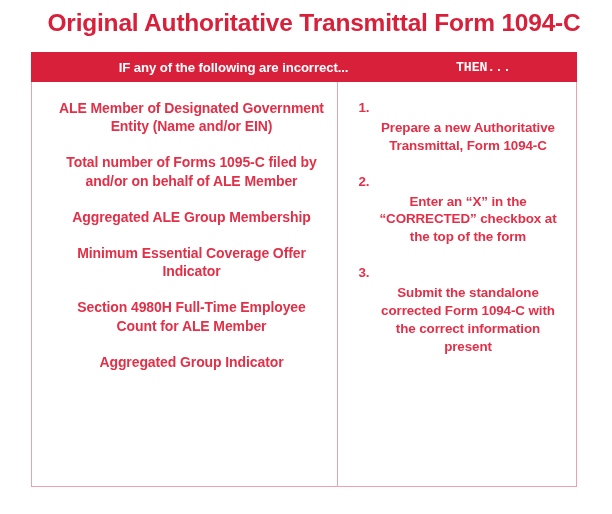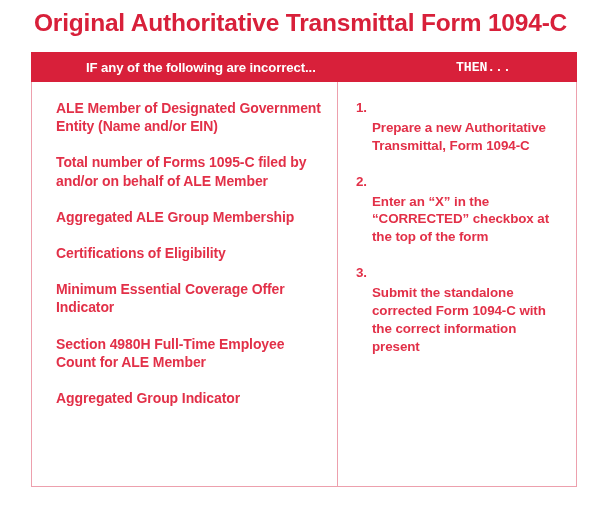--- a/index.html
+++ b/index.html
@@ -14,20 +14,21 @@
     font-family: "Liberation Sans", sans-serif;
     -webkit-font-smoothing: antialiased;
     overflow: hidden;
   }
 
   .page {
     position: relative;
     width: 528px;
     height: 514px;
     box-sizing: border-box;
+    text-align: center;
   }
 
   
   .page-title {
     position: absolute;
     left: 34px;
     top: 9px;
     width: 560px;
     font-size: 24.5px;
     font-weight: bold;
@@ -145,21 +146,20 @@
       <div class="th th-if">IF any of the following are incorrect...</div>
       <div class="th th-then">THEN...</div>
     </div>
 
     <div class="table-body">
 
       <div class="col col-if">
         <div class="if-item">ALE Member of Designated Government Entity (Name and/or EIN)</div>
         <div class="if-item">Total number of Forms 1095-C filed by and/or on behalf of ALE Member</div>
         <div class="if-item">Aggregated ALE Group Membership</div>
-        <div class="if-item">Certifications of Eligibility</div>
         <div class="if-item">Minimum Essential Coverage Offer Indicator</div>
         <div class="if-item">Section 4980H Full-Time Employee Count for ALE Member</div>
         <div class="if-item">Aggregated Group Indicator</div>
       </div>
 
       <div class="col col-then">
         <div class="step">
           <span class="step-num">1.</span>
           <span class="step-text">Prepare a new Authoritative Transmittal, Form 1094-C</span>
         </div>

